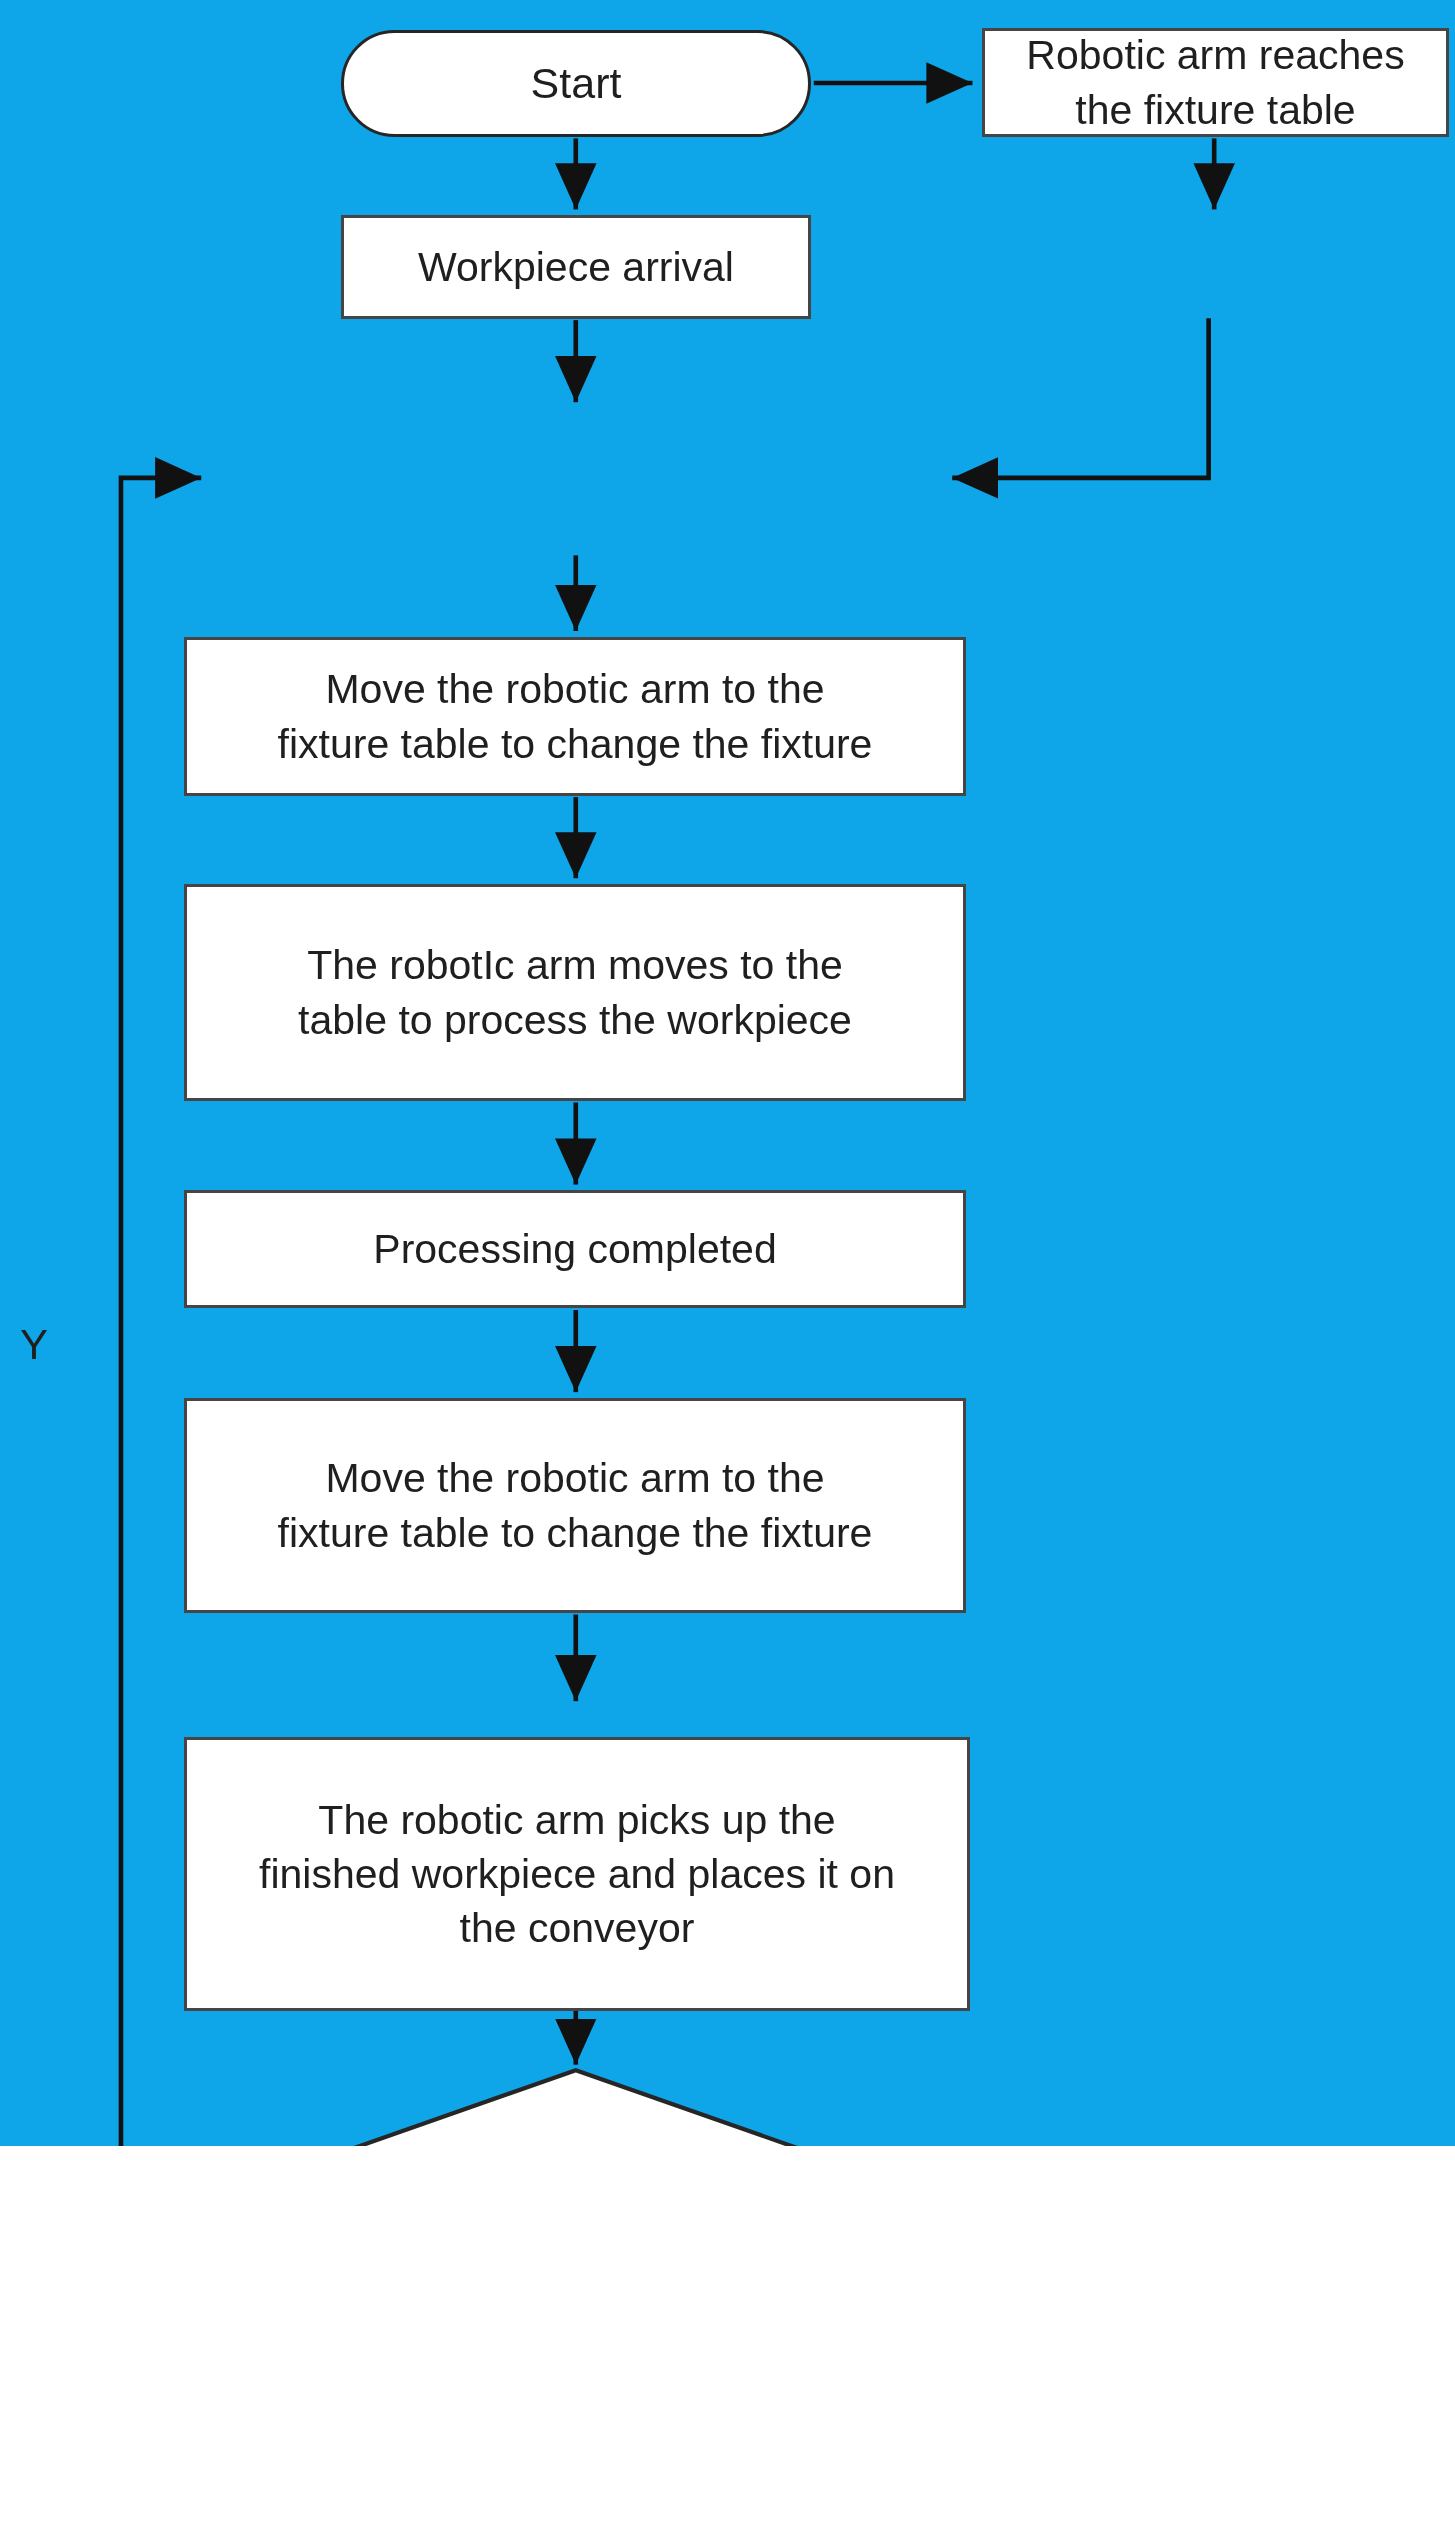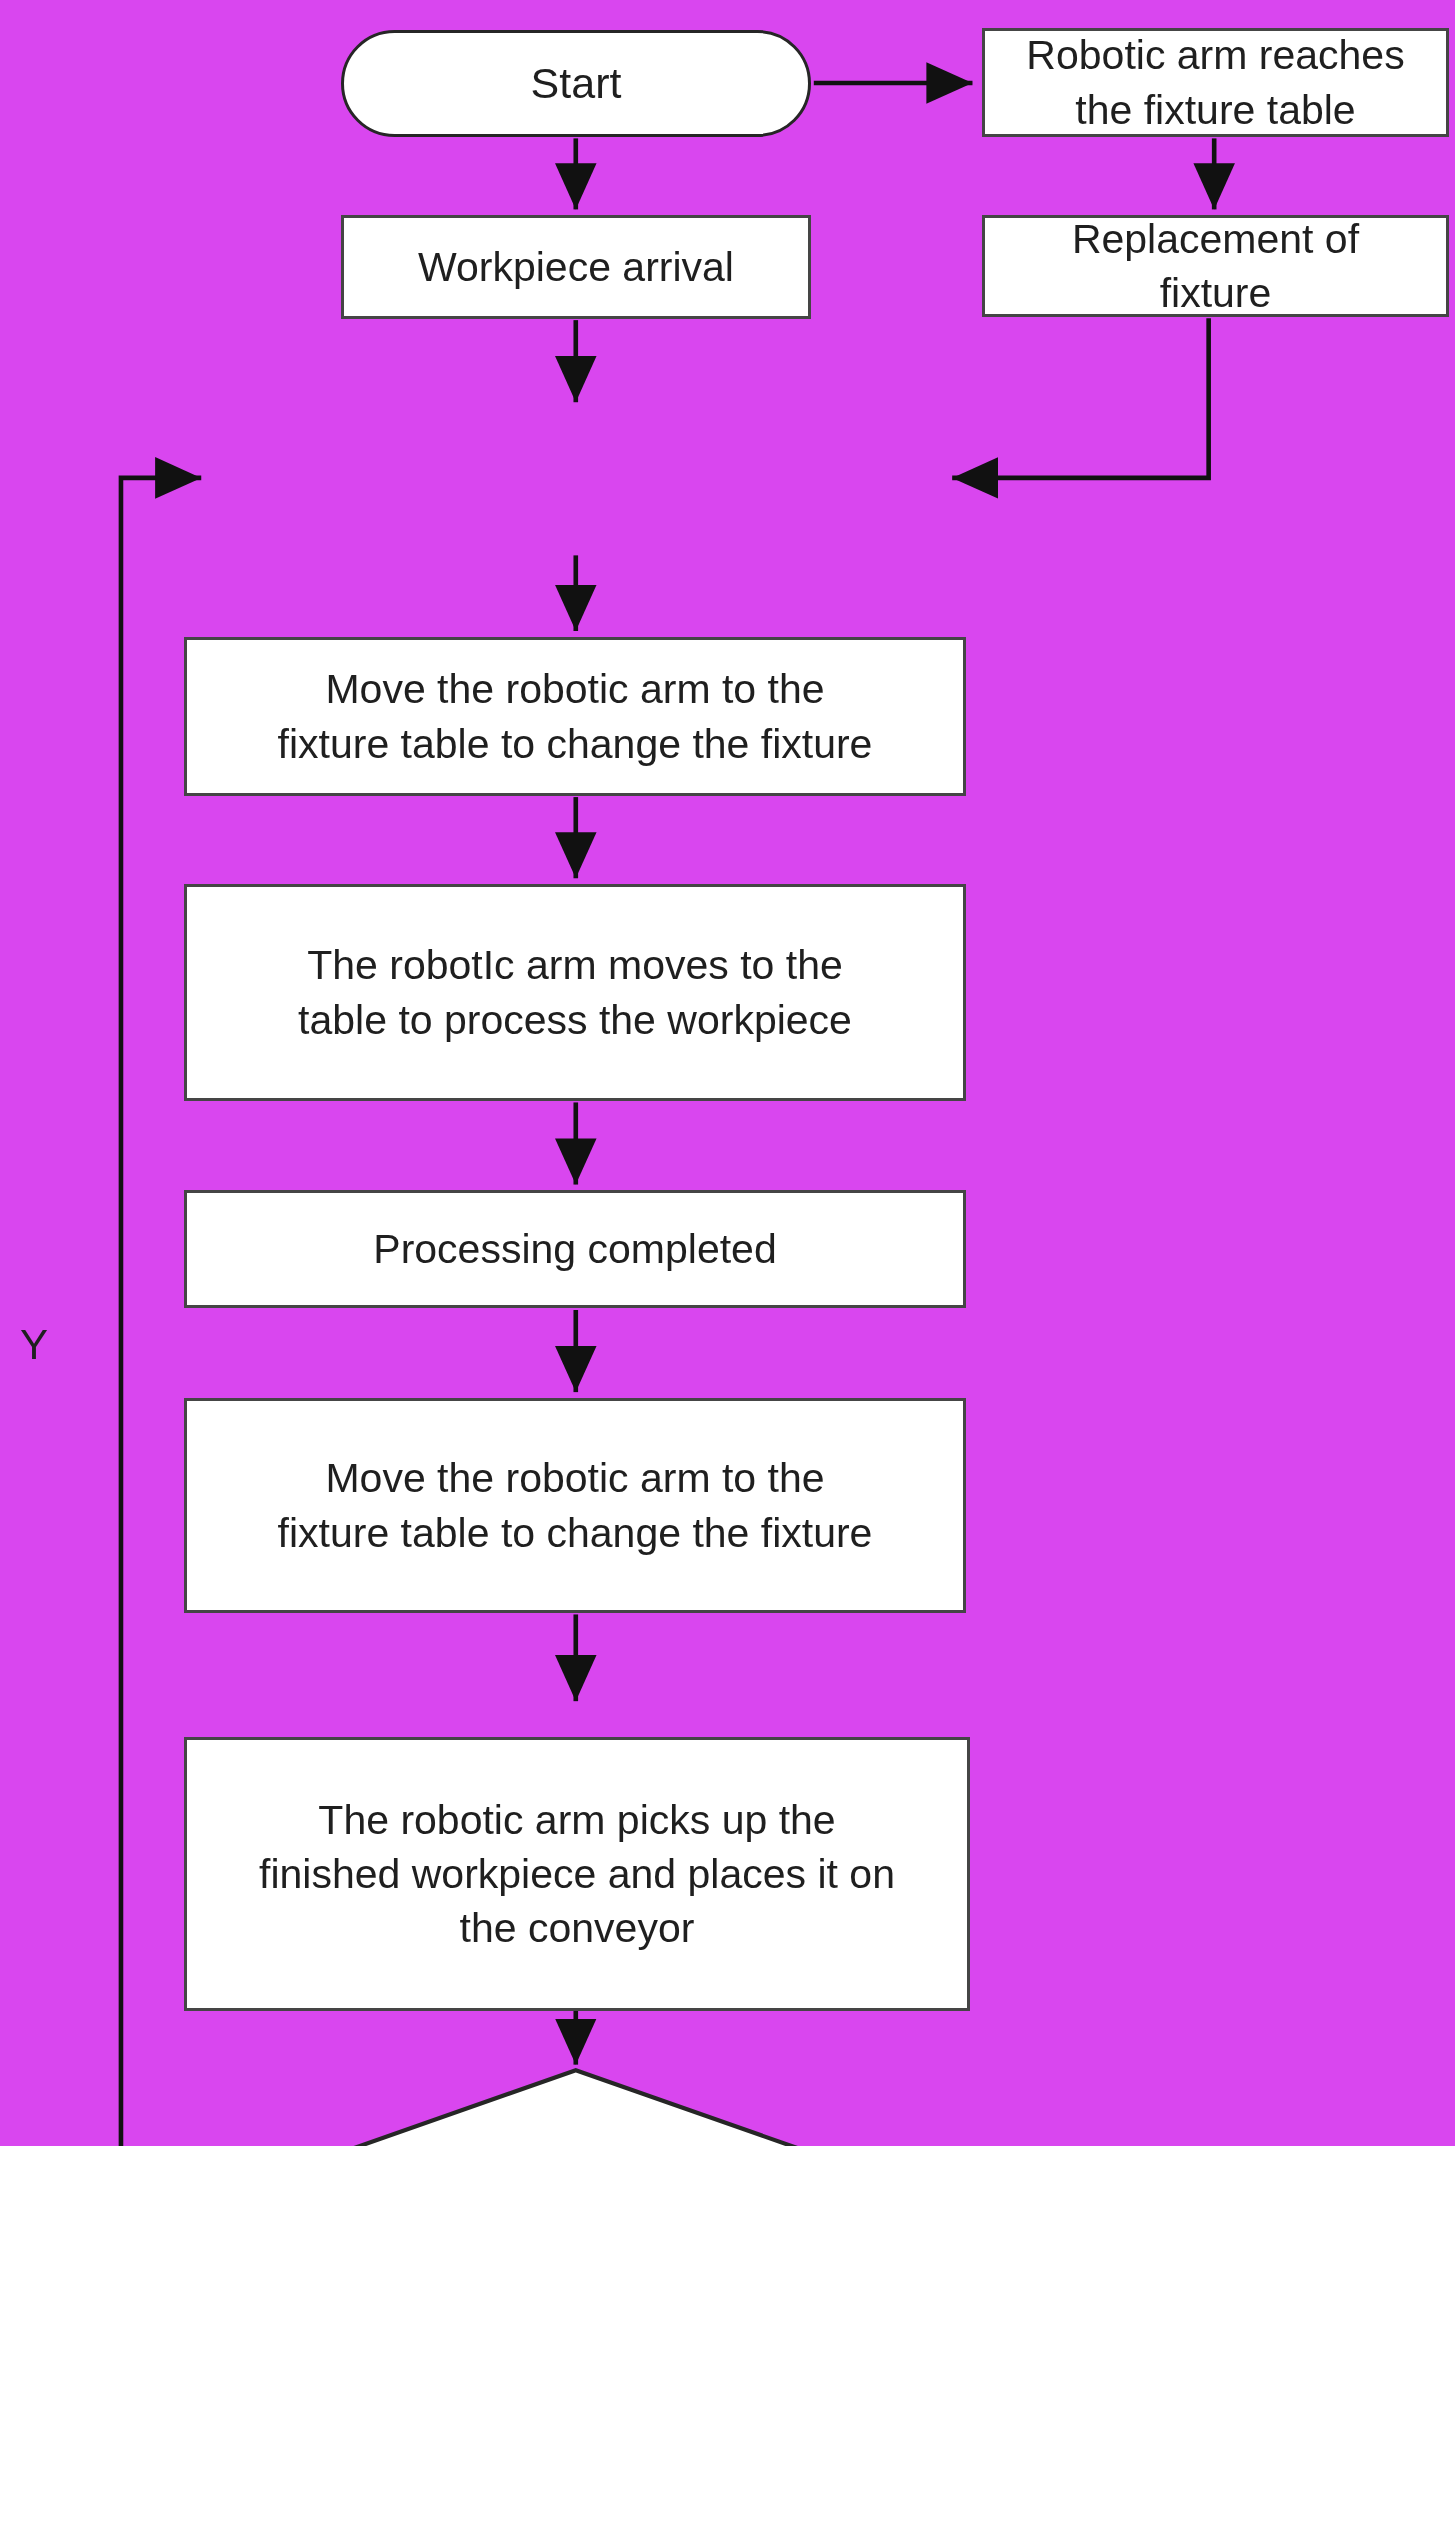--- a/index.html
+++ b/index.html
@@ -1,20 +1,20 @@
 <!DOCTYPE html>
 <html style="font-size:14.8px"><head>
 <meta charset="utf-8">
 <style>
   html, body { margin: 0; padding: 0; background: #ffffff; }
   #canvas {
     position: relative;
     width: 1456px;
     height: 2146px;
-    background: #d946ef;
+    background: #0ea5e9;
     font-family: "Liberation Sans", sans-serif;
     color: #1f1f1f;
     overflow: hidden;
   }
   #edges-svg {
     position: absolute;
     left: 0; top: 0;
     width: 1456px; height: 2525px;
   }
   .node {
@@ -80,24 +80,20 @@
 
   <div class="node rect" style="left:982px; top:28px; width:467px; height:109px;">
     <span>Robotic arm reaches
 the fixture table</span>
   </div>
 
   <div class="node rect" style="left:341px; top:215px; width:470px; height:104px;justify-content:center;">
     <span>Workpiece arrival</span>
   </div>
 
-  <div class="node rect" style="left:982px; top:215px; width:467px; height:102px;">
-    <span>Replacement of
-fixture</span>
-  </div>
 
 
   <div class="node rect" style="left:184px; top:637px; width:782px; height:159px;">
     <span>Move the robotic arm to the
 fixture table to change the fixture</span>
   </div>
 
   <div class="node rect" style="left:184px; top:884px; width:782px; height:217px;">
     <span>The robotIc arm moves to the
 table to process the workpiece</span>

